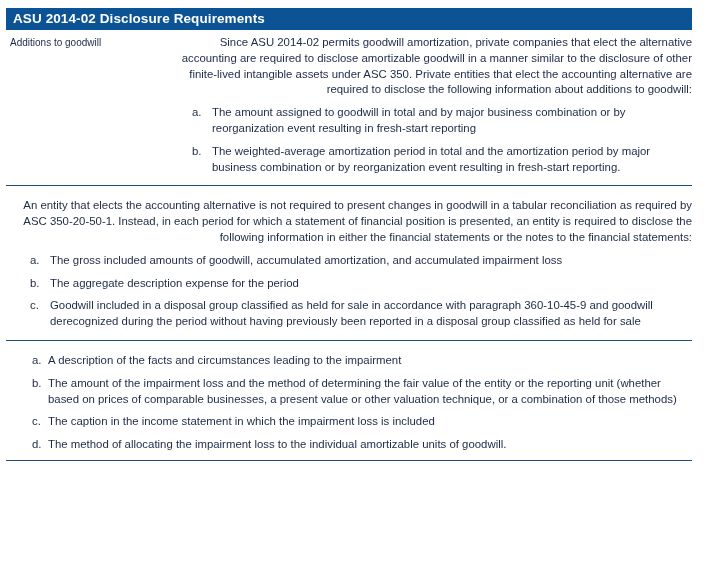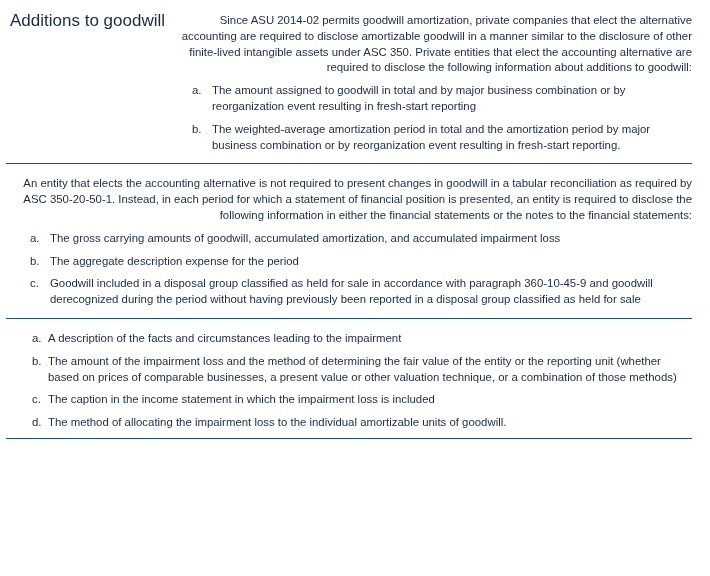--- a/index.html
+++ b/index.html
@@ -48,21 +48,21 @@
   .section {
     display: flex;
     align-items: flex-start;
     box-sizing: border-box;
     padding-left: 10px;
     padding-right: 18px;
   }
   .section-label {
     width: 162px;
     flex: 0 0 162px;
-    font-size: 17px;
+    font-size: 10px;
     line-height: 15.8px;
     color: #1b2a44;
     padding-top: 5px;
     box-sizing: border-box;
     padding-right: 6px;
   }
   .section-body {
     flex: 1 1 auto;
     padding-top: 5px;
     padding-left: 2px;
@@ -123,20 +123,23 @@
   }
 
   .gap-sm { height: 7px; }
   .gap-md { height: 10px; }
 </style>
 </head>
 <body>
 
 <div class="doc">
 
+  <div class="title-bar">
+    <span class="title-bar-text">ASU 2014-02 Disclosure Requirements</span>
+  </div>
 
   <div class="section">
     <div class="section-label">Additions to goodwill</div>
     <div class="section-body">
       <p class="para">Since ASU 2014-02 permits goodwill amortization, private companies that elect the alternative accounting are required to disclose amortizable goodwill in a manner similar to the disclosure of other finite-lived intangible assets under ASC 350. Private entities that elect the accounting alternative are required to disclose the following information about additions to goodwill:</p>
       <ul class="alpha-list">
         <li>
           <span class="alpha-marker">a.</span>
           <span class="alpha-text">The amount assigned to goodwill in total and by major business combination or by reorganization event resulting in fresh-start reporting</span>
         </li>
@@ -151,21 +154,21 @@
   <div class="gap-md"></div>
   <div class="rule"></div>
   <div class="gap-sm"></div>
 
   <div class="section">
     <div class="section-body">
       <p class="para">An entity that elects the accounting alternative is not required to present changes in goodwill in a tabular reconciliation as required by ASC 350-20-50-1. Instead, in each period for which a statement of financial position is presented, an entity is required to disclose the following information in either the financial statements or the notes to the financial statements:</p>
       <ul class="alpha-list">
         <li>
           <span class="alpha-marker">a.</span>
-          <span class="alpha-text">The gross carrying amounts of goodwill, accumulated amortization, and accumulated impairment loss</span>
+          <span class="alpha-text">The gross included amounts of goodwill, accumulated amortization, and accumulated impairment loss</span>
         </li>
         <li>
           <span class="alpha-marker">b.</span>
           <span class="alpha-text">The aggregate description expense for the period</span>
         </li>
         <li>
           <span class="alpha-marker">c.</span>
           <span class="alpha-text">Goodwill included in a disposal group classified as held for sale in accordance with paragraph 360-10-45-9 and goodwill derecognized during the period without having previously been reported in a disposal group classified as held for sale</span>
         </li>
       </ul>

